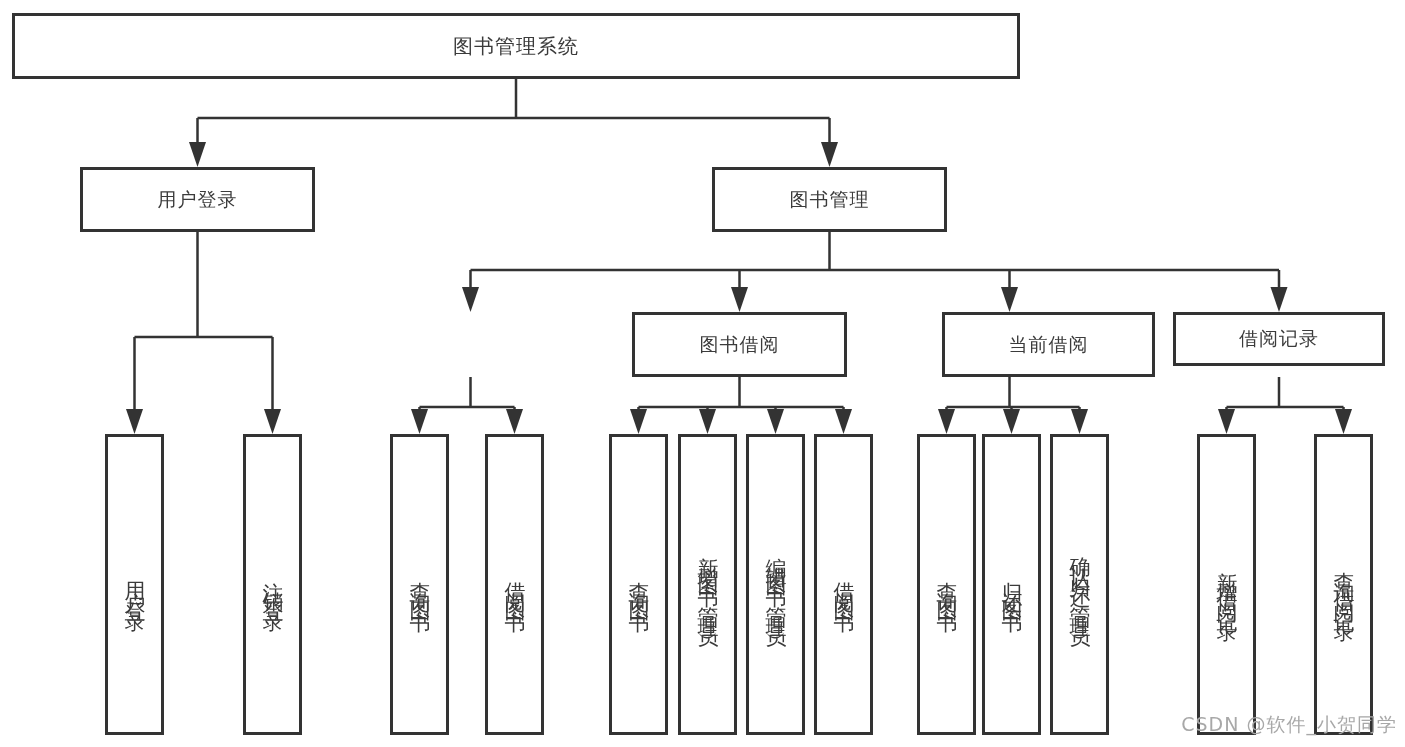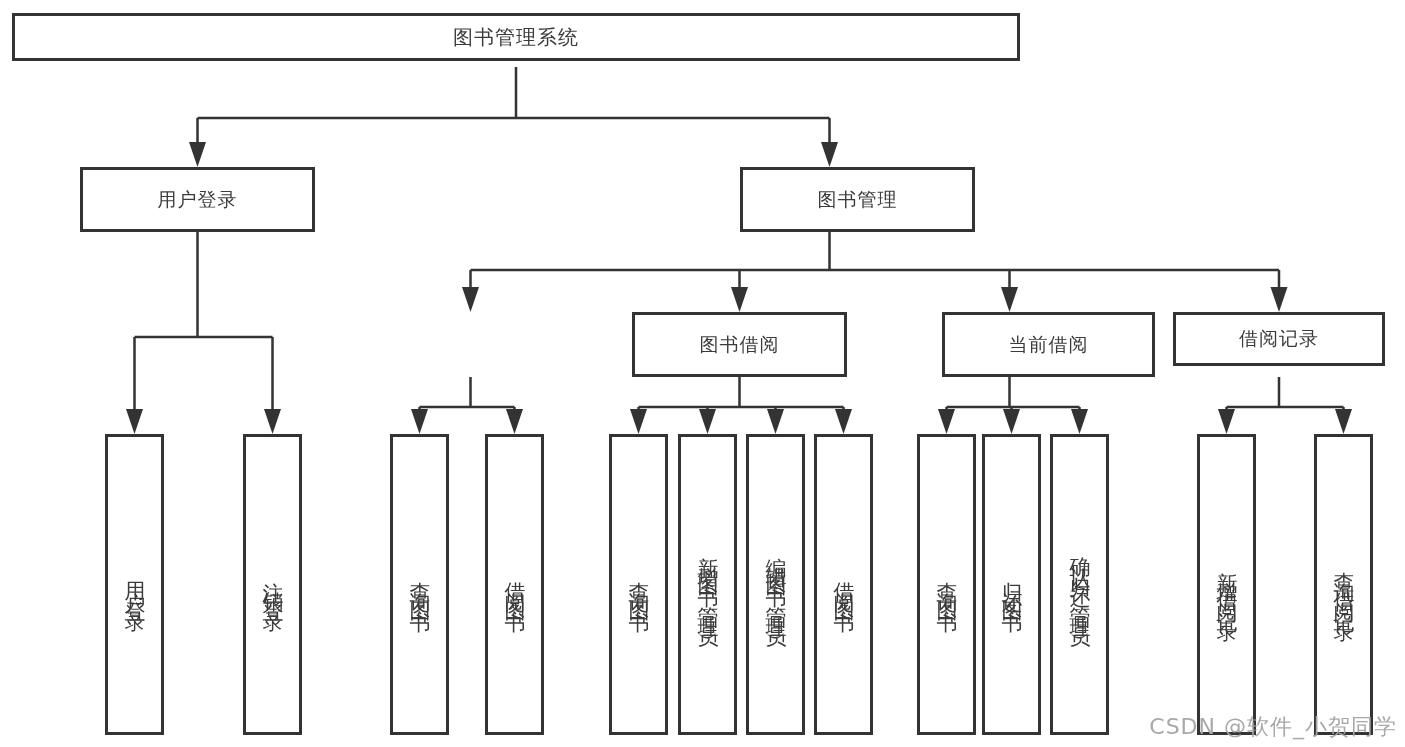--- a/index.html
+++ b/index.html
@@ -35,21 +35,21 @@
     writing-mode: vertical-rl;
     text-orientation: mixed;
     letter-spacing: 10px;
     line-height: 1;
     white-space: nowrap;
   }
   #watermark {
     position: absolute;
     top: 712px;
     right: 8px;
-    font-size: 22px;
+    font-size: 19px;
     color: #a8a8a8;
     letter-spacing: 1px;
     z-index: 5;
     white-space: nowrap;
   }
 </style>
 </head>
 <body>
 
 <div id="stage">
@@ -80,24 +80,24 @@
       <polygon points="767,409 784,409 775.5,434"></polygon>
       <polygon points="835,409 852,409 843.5,434"></polygon>
       <polygon points="938,409 955,409 946.5,434"></polygon>
       <polygon points="1003,409 1020,409 1011.5,434"></polygon>
       <polygon points="1071,409 1088,409 1079.5,434"></polygon>
       <polygon points="1218,409 1235,409 1226.5,434"></polygon>
       <polygon points="1335,409 1352,409 1343.5,434"></polygon>
     </g>
   </svg>
 
-  <div class="node h root" style="left:12px; top:13px; width:1008px; height:48px;">图书管理系统</div>
+  <div class="node h root" style="left:12px; top:13px; width:1008px; height:66px;">图书管理系统</div>
 
   <div class="node h" style="left:80px; top:167px; width:235px; height:65px;">用户登录</div>
-  <div class="node h" style="left:712px; top:167px; width:235px; height:65px;margin-left:28px;">图书管理</div>
+  <div class="node h" style="left:712px; top:167px; width:235px; height:65px;">图书管理</div>
 
   <div class="node h" style="left:632px; top:312px; width:215px; height:65px;">图书借阅</div>
   <div class="node h" style="left:942px; top:312px; width:213px; height:65px;">当前借阅</div>
   <div class="node h" style="left:1173px; top:312px; width:212px; height:54px;">借阅记录</div>
 
   <div class="node v" style="left:105px; top:434px; width:59px; height:301px;">
     <span class="vtext">用户登录</span>
   </div>
   <div class="node v" style="left:243px; top:434px; width:59px; height:301px;">
     <span class="vtext">注销登录</span>

